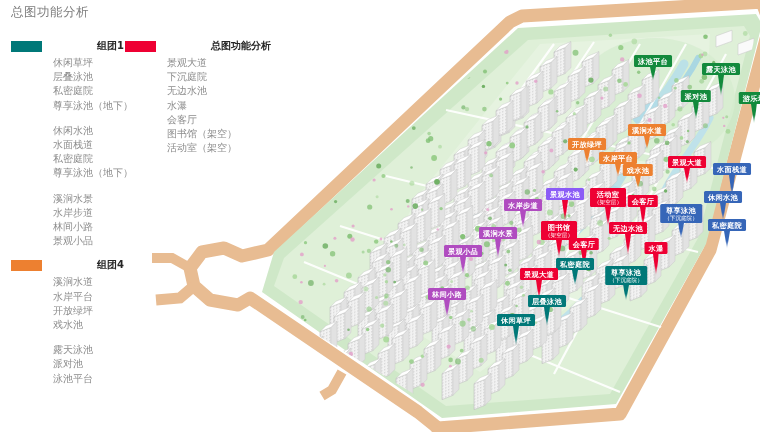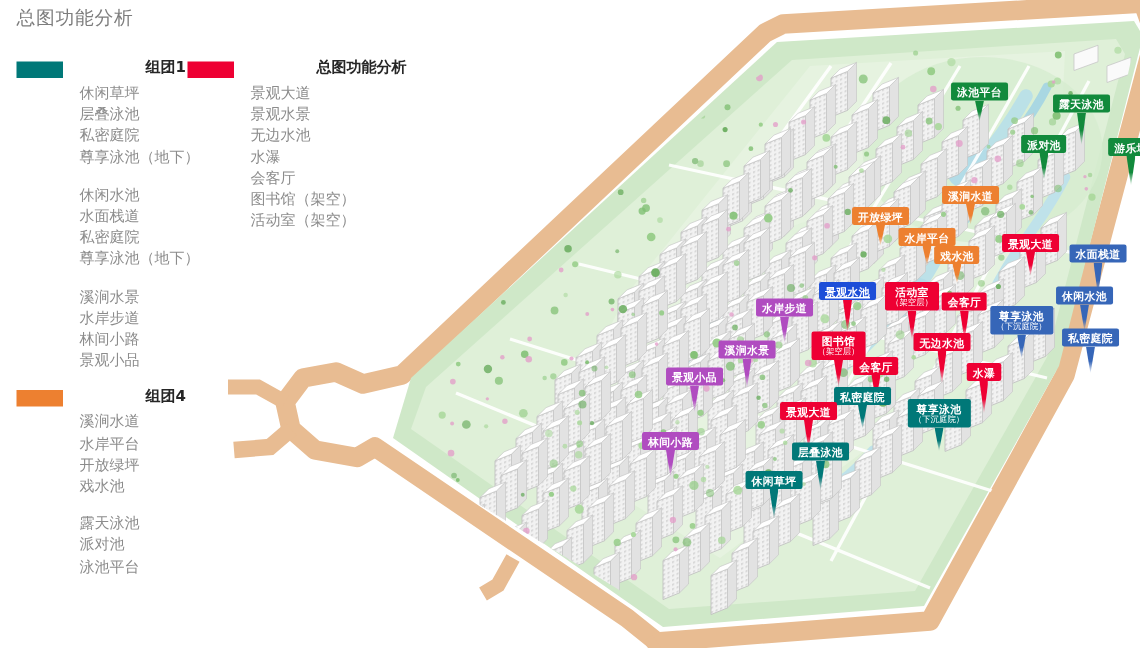--- a/index.html
+++ b/index.html
@@ -128,21 +128,21 @@
         </div>
       </div>
     <div class="legend-col c2" id="legend-col-1">
         <div class="lg-group">
           <div class="lg-head">
             <span class="lg-swatch" style="background: rgb(238, 0, 51);"></span>
             <span class="lg-title">总图功能分析</span>
           </div>
           <div class="lg-items">
             <div class="lg-item">景观大道</div>
-            <div class="lg-item">景观水景</div>
+            <div class="lg-item">下沉庭院</div>
             <div class="lg-item">无边水池</div>
             <div class="lg-item">水瀑</div>
             <div class="lg-item">会客厅</div>
             <div class="lg-item">图书馆（架空）</div>
             <div class="lg-item">活动室（架空）</div>
           </div>
         </div>
       </div>
   </div>
 
@@ -1670,21 +1670,21 @@
         <div class="pin" style="left: 582px; top: 163px;">
           <div class="pin-box" style="background: rgb(54, 102, 184);"><span>水面栈道</span><div class="pin-stem" style="height: 22px; background: linear-gradient(rgb(54, 102, 184) 0%, rgb(54, 102, 184) 55%, rgba(0, 0, 0, 0) 100%); clip-path: polygon(0% 0%, 100% 0%, 50% 100%); width: 6px;"></div></div>
         </div>
         <div class="pin" style="left: 573px; top: 191px;">
           <div class="pin-box" style="background: rgb(54, 102, 184);"><span>休闲水池</span><div class="pin-stem" style="height: 18px; background: linear-gradient(rgb(54, 102, 184) 0%, rgb(54, 102, 184) 55%, rgba(0, 0, 0, 0) 100%); clip-path: polygon(0% 0%, 100% 0%, 50% 100%); width: 6px;"></div></div>
         </div>
         <div class="pin" style="left: 373px; top: 199px;">
           <div class="pin-box" style="background: rgb(176, 76, 192);"><span>水岸步道</span><div class="pin-stem" style="height: 18px; background: linear-gradient(rgb(176, 76, 192) 0%, rgb(176, 76, 192) 55%, rgba(0, 0, 0, 0) 100%); clip-path: polygon(0% 0%, 100% 0%, 50% 100%); width: 6px;"></div></div>
         </div>
         <div class="pin" style="left: 415px; top: 188px;">
-          <div class="pin-box" style="background: #1d4ed8; text-decoration: underline;"><span>景观水池</span><div class="pin-stem" style="height: 22px; background: linear-gradient(rgb(238, 0, 51) 0%, rgb(238, 0, 51) 55%, rgba(0, 0, 0, 0) 100%); clip-path: polygon(0% 0%, 100% 0%, 50% 100%); width: 6px;"></div></div>
+          <div class="pin-box" style="background: #8b5cf6;"><span>景观水池</span><div class="pin-stem" style="height: 22px; background: linear-gradient(rgb(238, 0, 51) 0%, rgb(238, 0, 51) 55%, rgba(0, 0, 0, 0) 100%); clip-path: polygon(0% 0%, 100% 0%, 50% 100%); width: 6px;"></div></div>
         </div>
         <div class="pin" style="left: 458px; top: 188px;">
           <div class="pin-box" style="background: rgb(238, 0, 51);"><span>活动室</span><span class="pin-sub">（架空层）</span><div class="pin-stem" style="height: 20px; background: linear-gradient(rgb(238, 0, 51) 0%, rgb(238, 0, 51) 55%, rgba(0, 0, 0, 0) 100%); clip-path: polygon(0% 0%, 100% 0%, 50% 100%); width: 6px;"></div></div>
         </div>
         <div class="pin" style="left: 493px; top: 195px;">
           <div class="pin-box" style="background: rgb(238, 0, 51);"><span>会客厅</span><div class="pin-stem" style="height: 20px; background: linear-gradient(rgb(238, 0, 51) 0%, rgb(238, 0, 51) 55%, rgba(0, 0, 0, 0) 100%); clip-path: polygon(0% 0%, 100% 0%, 50% 100%); width: 6px;"></div></div>
         </div>
         <div class="pin" style="left: 531px; top: 204px;">
           <div class="pin-box" style="background: rgb(54, 102, 184);"><span>尊享泳池</span><span class="pin-sub">（下沉庭院）</span><div class="pin-stem" style="height: 16px; background: linear-gradient(rgb(54, 102, 184) 0%, rgb(54, 102, 184) 55%, rgba(0, 0, 0, 0) 100%); clip-path: polygon(0% 0%, 100% 0%, 50% 100%); width: 6px;"></div></div>
         </div>

